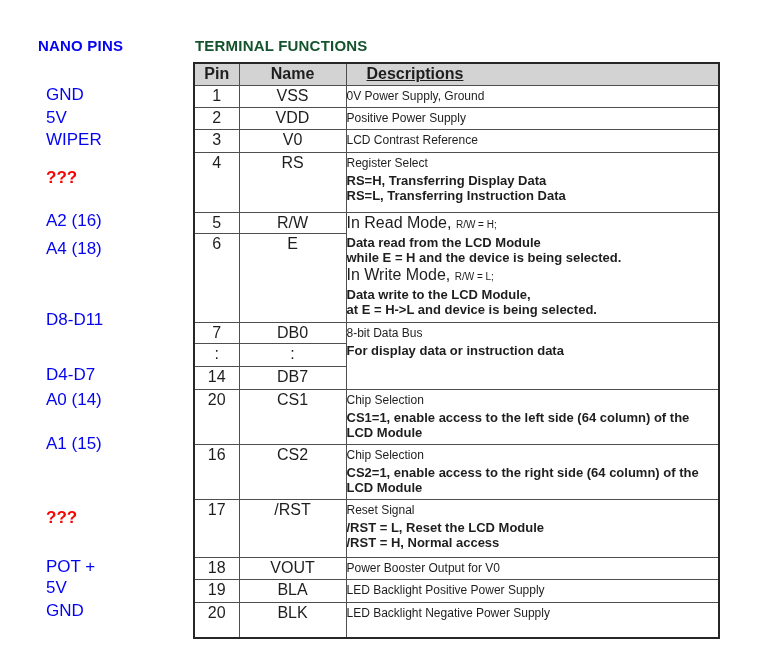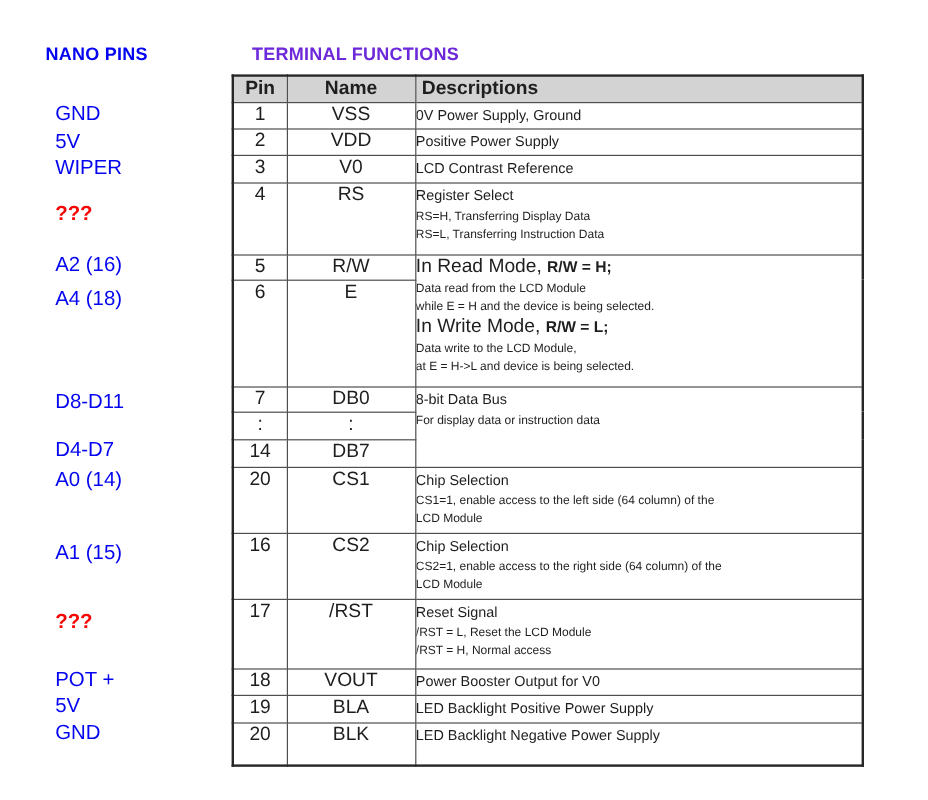--- a/index.html
+++ b/index.html
@@ -6,21 +6,21 @@
   body {
     width:773px; height:667px; background:#ffffff; position:relative;
     overflow:hidden; font-family:"Liberation Sans", sans-serif;
     color:var(--table-text, #1e1e1e);
   }
   .page-title {
     position:absolute; font-size:15px; font-weight:bold; line-height:24px;
     white-space:nowrap; letter-spacing:0.2px;
   }
   #nano-title { left:38px; top:34px; color:var(--label-blue,#0404f0); }
-  #table-title { left:210px; top:34px; color:#6d28d9; }
+  #table-title { left:195px; top:34px; color:#14532d; }
 
   .nano {
     position:absolute; left:46px; font-size:17px; line-height:20px;
     white-space:nowrap;
   }
   .nano.blue { color:var(--label-blue,#0404f0); }
   .nano.red  { color:var(--label-red,#f70505); font-weight:bold; }
 
   table#tf {
     position:absolute; left:193px; top:62px; width:525px;
@@ -32,45 +32,45 @@
   col.c-name { width:107px; }
   col.c-desc { width:373px; }
   #tf th, #tf td {
     border:1px solid var(--border-inner,#4f4f4f);
     vertical-align:top; padding:0; overflow:hidden;
   }
   #tf th {
     background:var(--header-bg,#d3d3d3);
     font-size:16px; font-weight:bold; line-height:20px; 
   }
-  #tf th.desc { text-align:left; padding-left:5px; }
+  #tf th.desc { text-align:left; padding-left:20px;text-decoration:underline; }
   td.pin, td.name { text-align:center; font-size:16px; line-height:20px; }
   td.desc { padding:0 2px 0 5px; }
   .dmain { font-size:12px; line-height:20px; white-space:nowrap; }
   .dmix  { line-height:20px; white-space:nowrap; }
   .dbig  { font-size:16px; }
-  .dmid  { font-size:13px; font-weight:bold; }
-  .dsub  { font-size:10px; font-weight:normal; line-height:15px; white-space:nowrap; }
+  .dmid  { font-size:10px; font-weight:normal; }
+  .dsub  { font-size:13px; font-weight:bold; line-height:15px; white-space:nowrap; }
 </style>
 </head>
 <body>
 
 <div id="nano-title" class="page-title">NANO PINS</div>
 <div id="table-title" class="page-title">TERMINAL FUNCTIONS</div>
 
 <div class="nano blue" style="top:85px">GND</div>
 <div class="nano blue" style="top:108px">5V</div>
 <div class="nano blue" style="top:130px">WIPER</div>
 <div class="nano red" style="top:168px">???</div>
 <div class="nano blue" style="top:211px">A2 (16)</div>
 <div class="nano blue" style="top:239px">A4 (18)</div>
-<div class="nano blue" style="top:325px">D8-D11</div>
+<div class="nano blue" style="top:310px">D8-D11</div>
 <div class="nano blue" style="top:365px">D4-D7</div>
 <div class="nano blue" style="top:390px">A0 (14)</div>
-<div class="nano blue" style="top:451px">A1 (15)</div>
+<div class="nano blue" style="top:434px">A1 (15)</div>
 <div class="nano red" style="top:508px">???</div>
 <div class="nano blue" style="top:557px">POT +</div>
 <div class="nano blue" style="top:578px">5V</div>
 <div class="nano blue" style="top:601px">GND</div>
 
 <table id="tf">
   <colgroup>
       <col class="c-pin">
       <col class="c-name">
       <col class="c-desc">

